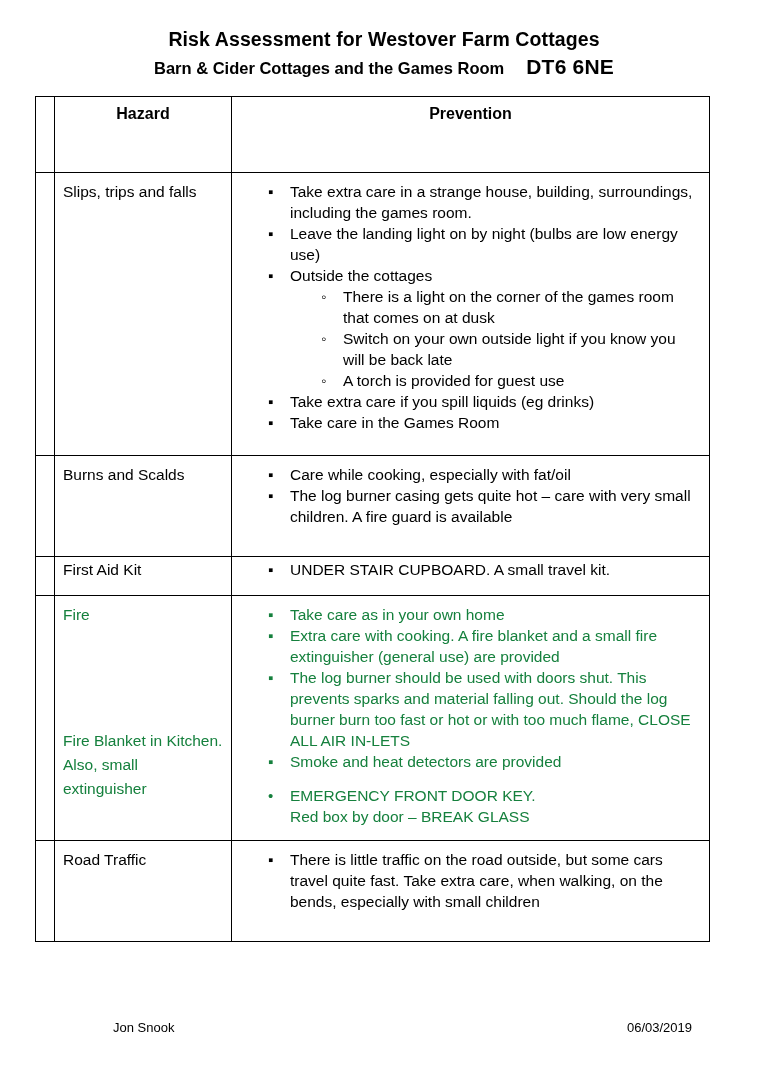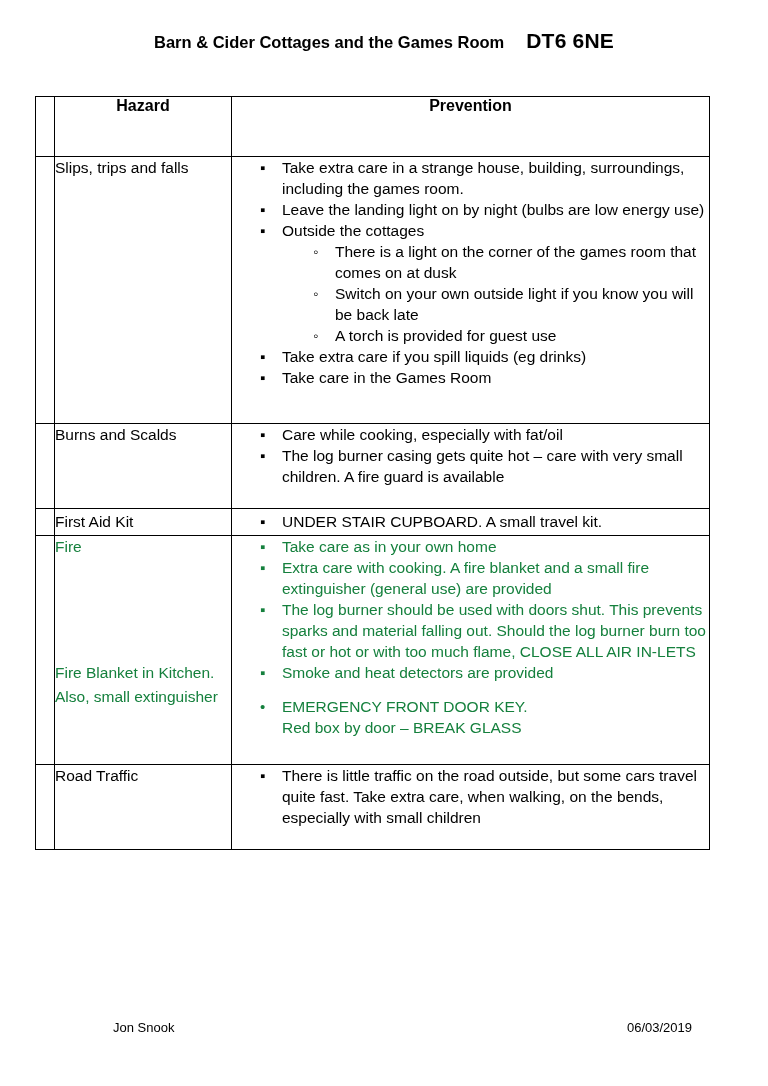--- a/index.html
+++ b/index.html
@@ -53,21 +53,21 @@
     left: 35px;
     top: 96px;
     width: 675px;
     border-collapse: collapse;
     table-layout: fixed;
     font-size: 15px;
   }
   .risk-table td, .risk-table th {
     border: 1px solid #000000;
     vertical-align: top;
-    padding: 0;
+    padding: 8px;
   }
   col.c-mark { width: 19px; }
   col.c-hazard { width: 177px; }
   col.c-prevent { width: 478px; }
 
   .th-cell {
     text-align: center;
     font-weight: bold;
     font-size: 16px;
     padding-top: 7px;
@@ -153,20 +153,21 @@
   }
   .footer .author { margin-left: 78px; }
   .footer .date { margin-right: 18px; }
 </style>
 </head>
 <body>
 
 <div class="page">
 
   <div class="doc-heading">
+    <div class="title-line1">Risk Assessment for Westover Farm Cottages</div>
     <div class="title-line2">
       <span>Barn &amp; Cider Cottages and the Games Room</span><span class="postcode">DT6 6NE</span>
     </div>
   </div>
 
   <table class="risk-table">
     <colgroup>
       <col class="c-mark">
       <col class="c-hazard">
       <col class="c-prevent">

